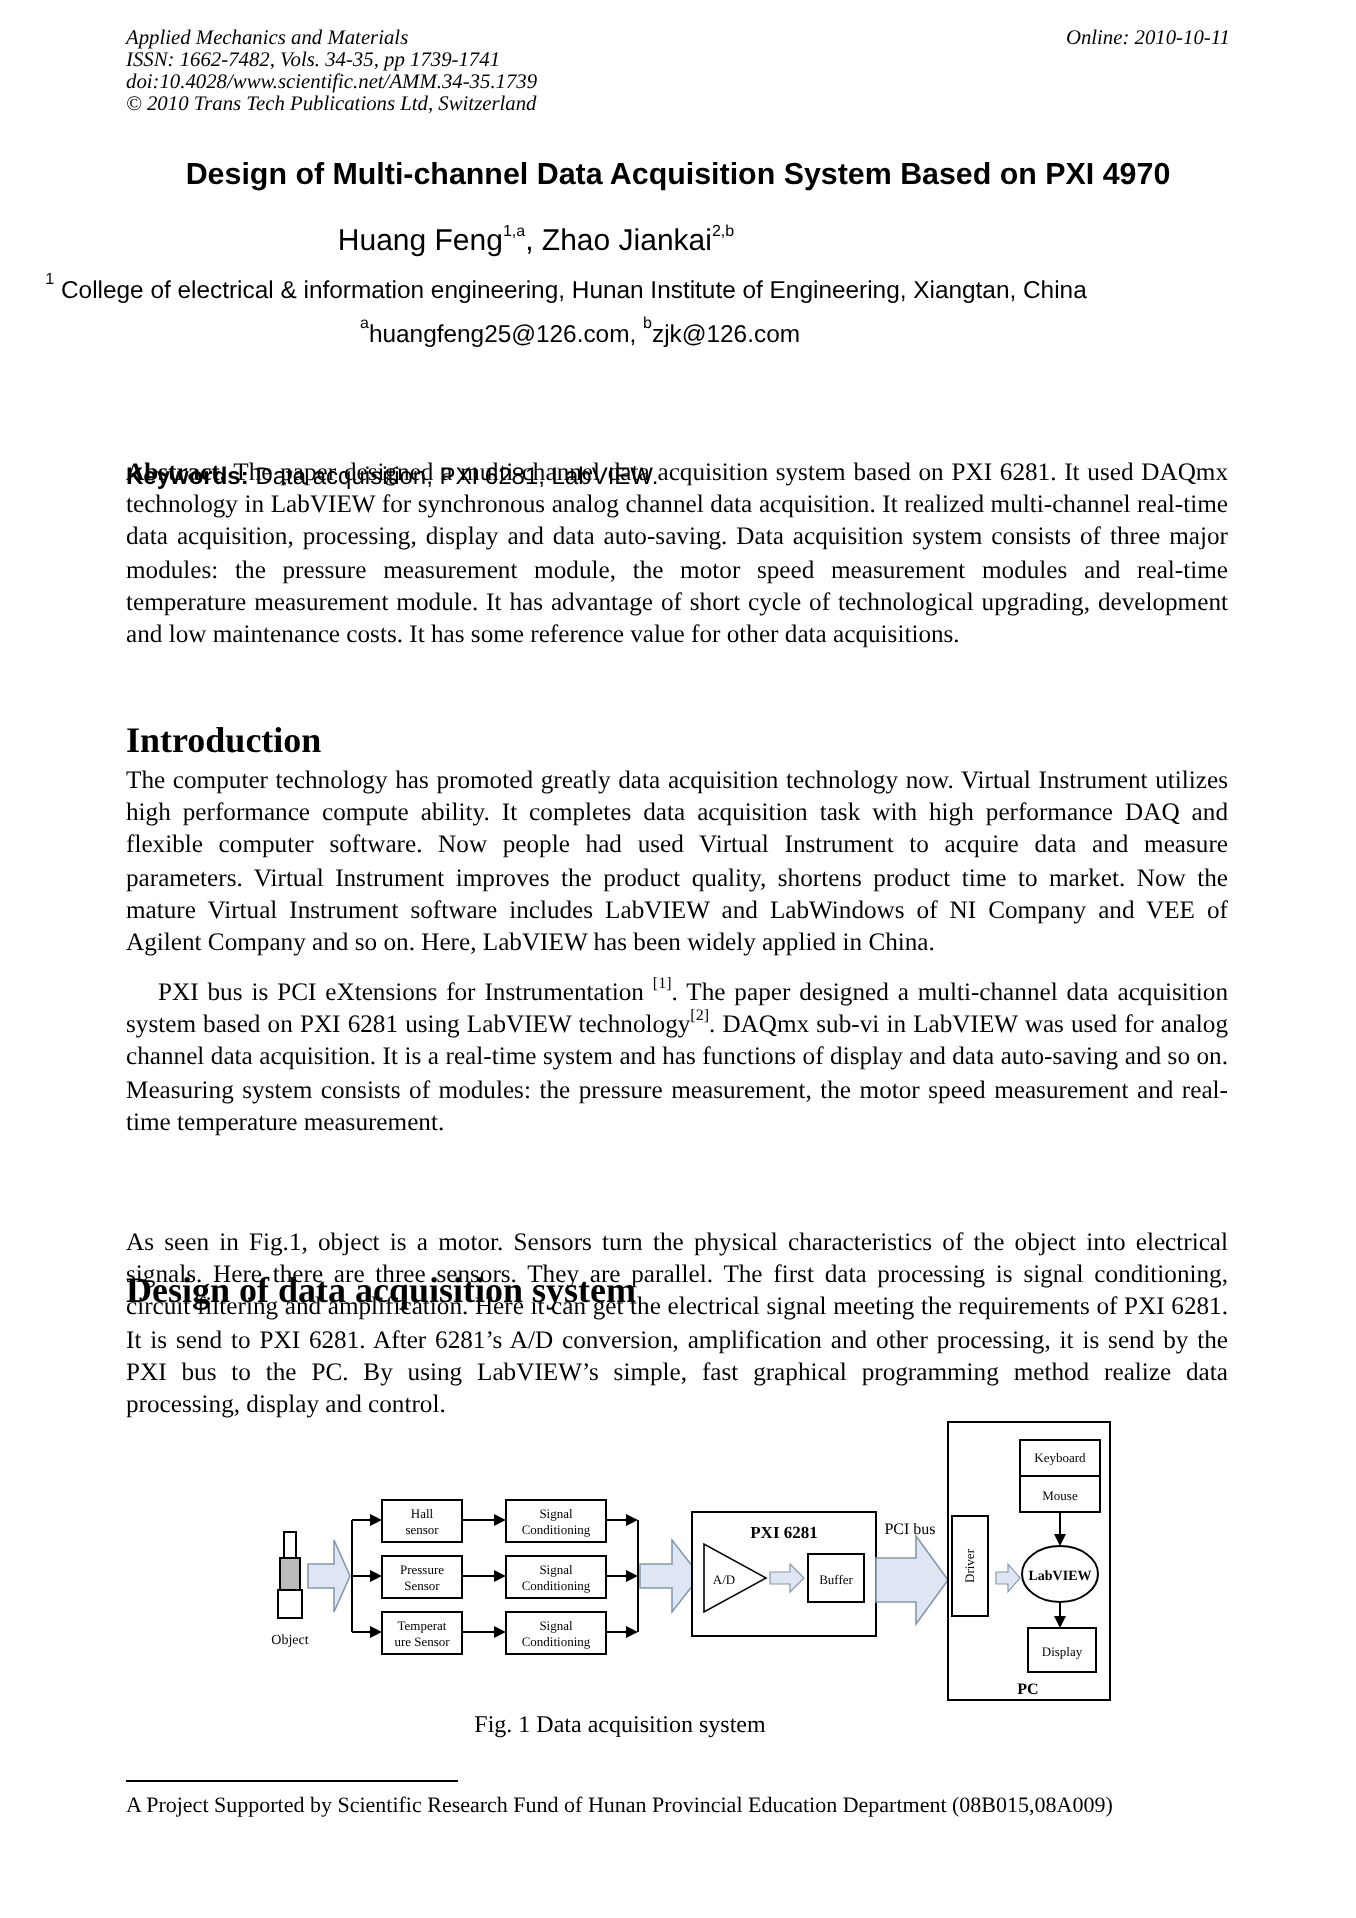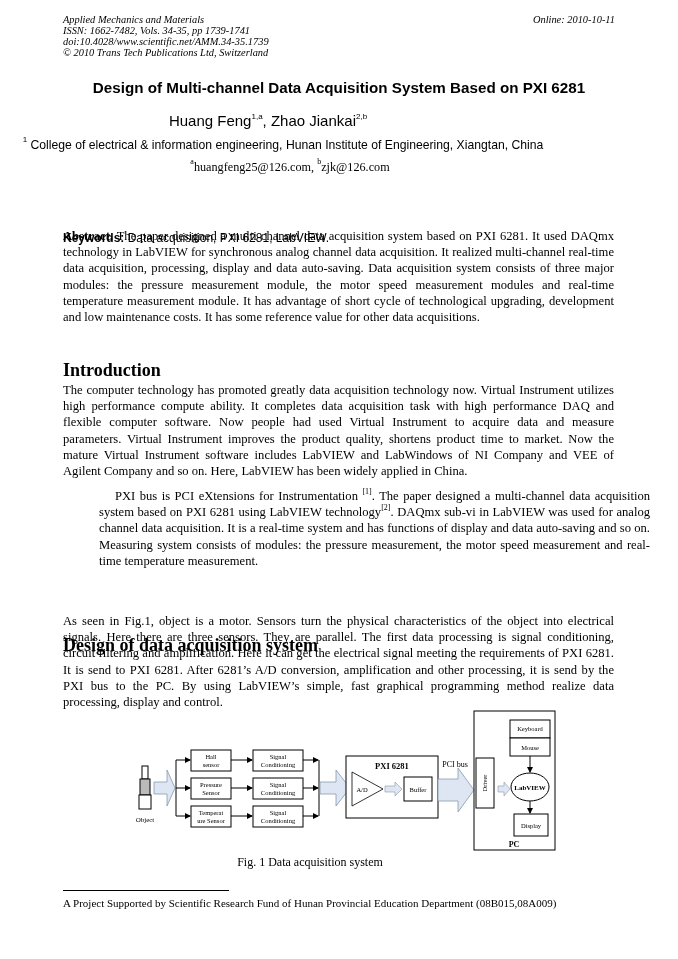--- a/index.html
+++ b/index.html
@@ -3,46 +3,46 @@
 <meta charset="utf-8">
 <style>
   html, body { margin: 0; padding: 0; background: #ffffff; }
   body { width: 678px; height: 959px; position: relative; overflow: hidden; color: #000; font-family: "Liberation Serif", serif; }
   .hdr { position: absolute; left: 63px; top: 14px; font-style: italic; font-size: 10.4px; line-height: 11px; }
   .hdr-right { position: absolute; right: 63px; top: 14px; font-style: italic; font-size: 10.4px; }
   .title { position: absolute; left: 0; width: 678px; top: 79px; text-align: center; font-family: "Liberation Sans", sans-serif; font-weight: bold; font-size: 15.2px; }
   .authors { position: absolute; left: 0; width: 536px; top: 112px; text-align: center; font-family: "Liberation Sans", sans-serif; font-size: 15px; }
   .authors sup, .affil sup, .emails sup { font-size: 8px; vertical-align: 7px; line-height: 0; }
   .affil { position: absolute; left: 0; width: 566px; top: 138px; text-align: center; font-family: "Liberation Sans", sans-serif; font-size: 12.2px; }
-  .emails { position: absolute; left: 0; width: 580px; top: 160px; text-align: center; font-family: Liberation Serif, serif; font-size: 12.2px; }
+  .emails { position: absolute; left: 0; width: 580px; top: 160px; text-align: center; font-family: Liberation Sans, sans-serif; font-size: 12.2px; }
   .keywords { position: absolute; left: 63px; top: 194px; font-family: "Liberation Sans", sans-serif; font-size: 12px; margin-top: 37px; }
   .keywords b { font-weight: bold; }
   .para { position: absolute; left: 63px; width: 551px; font-size: 12.6px; line-height: 16.2px; text-align: justify; }
   .para b { font-weight: bold; }
   .heading { position: absolute; left: 63px; font-weight: bold; font-size: 18px; }
-  .indent { text-indent: 16px; margin-left: 36px; }
+  .indent { text-indent: 16px; }
   .para sup { font-size: 8px; vertical-align: 6px; line-height: 0; }
   .diagram { position: absolute; left: 0; top: 700px; width: 678px; height: 160px; }
   .caption { position: absolute; left: 0; width: 620px; top: 855px; text-align: center; font-size: 12px; }
   .fn-rule { position: absolute; left: 63px; top: 890px; width: 166px; border-top: 1px solid #000; }
   .footnote { position: absolute; left: 63px; top: 897px; font-size: 11px; }
   svg text { font-family: "Liberation Serif", serif; }
 </style>
 </head>
 <body>
 
 <div class="hdr">
   <div>Applied Mechanics and Materials</div>
   <div>ISSN: 1662-7482, Vols. 34-35, pp 1739-1741</div>
   <div>doi:10.4028/www.scientific.net/AMM.34-35.1739</div>
   <div>© 2010 Trans Tech Publications Ltd, Switzerland</div>
 </div>
 <div class="hdr-right">Online: 2010-10-11</div>
 
-<div class="title">Design of Multi-channel Data Acquisition System Based on PXI 6281</div>
+<div class="title">Design of Multi-channel Data Acquisition System Based on PXI 4970</div>
 
 <div class="authors">
   <span>Huang Feng</span><sup>1,a</sup>, <span>Zhao Jiankai</span><sup>2,b</sup>
 </div>
 
 <div class="affil">
   <sup>1</sup> <span>College of electrical &amp; information engineering, Hunan Institute of Engineering, Xiangtan, China</span>
 </div>
 
 <div class="emails">

